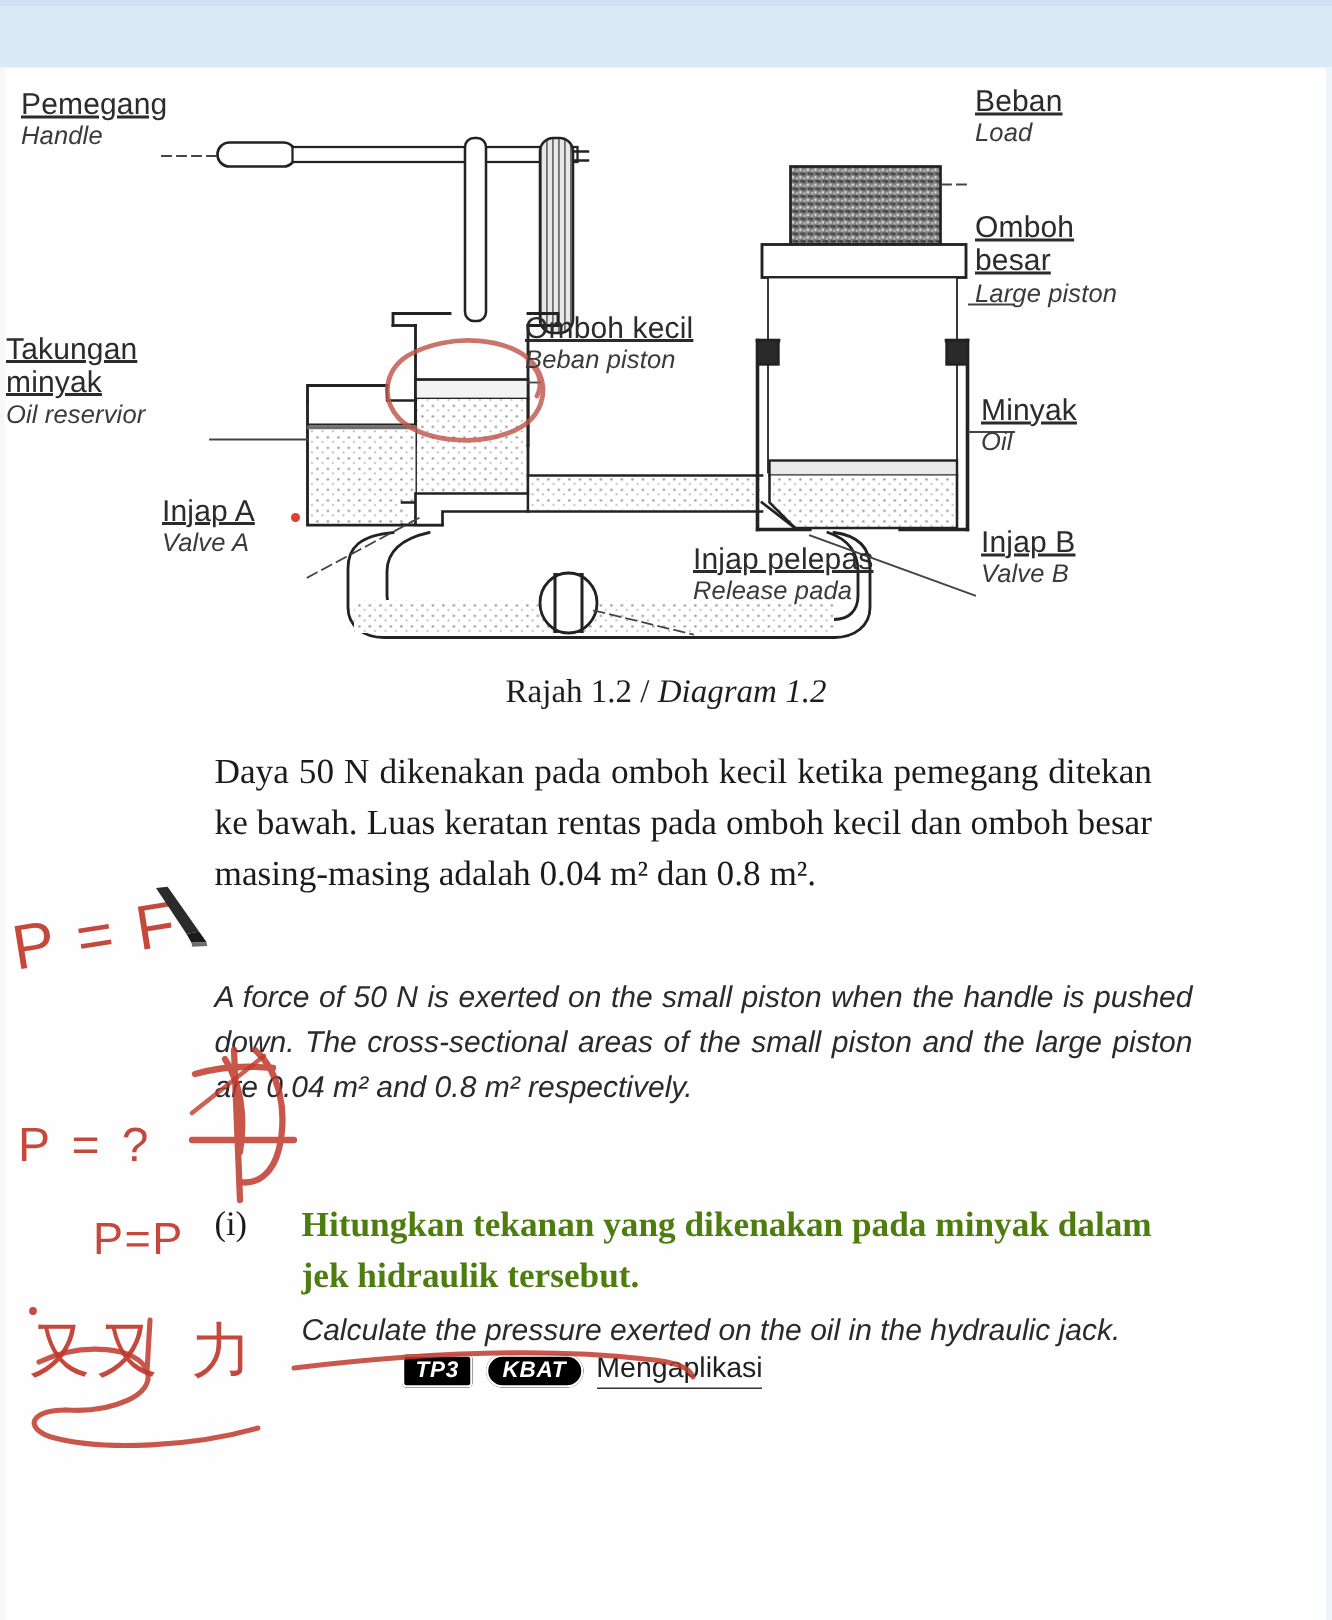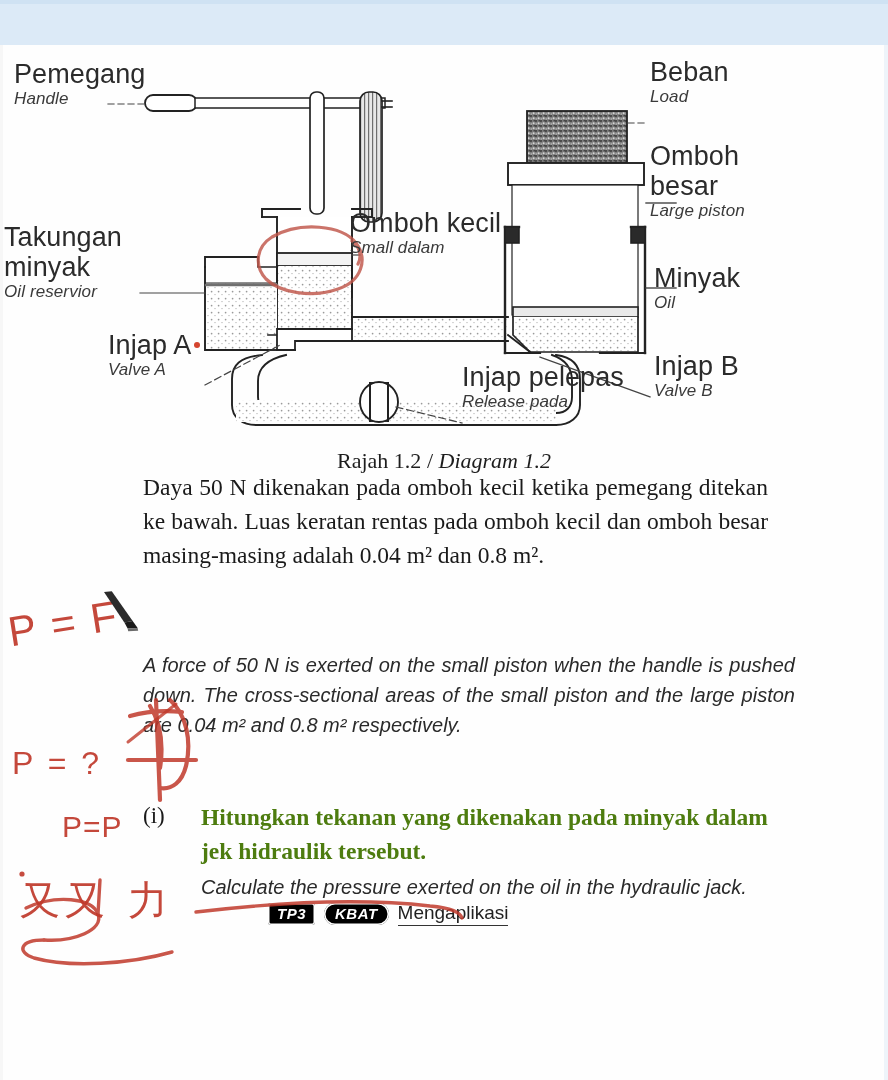--- a/index.html
+++ b/index.html
@@ -35,33 +35,33 @@
   #diagram-svg{position:absolute;left:0;top:0;}
 
   .dlabel{
     position:absolute;
     font-family:"Liberation Sans", sans-serif;
     color:#2b2b2b;
     line-height:1.12;
     white-space:nowrap;
     letter-spacing:0.1px;
   }
-  .dlabel .ms{font-size:27px;font-style:normal;display:block;}
+  .dlabel .ms{font-size:20px;font-style:normal;display:block;text-decoration:underline;}
   .dlabel .en{font-size:17px;font-style:italic;display:block;color:#3a3a3a;}
 
   
   .caption{
     position:absolute;left:0;top:448px;width:888px;text-align:center;
     font-family:"Liberation Serif", serif;font-size:22px;color:#1d1d1d;
   }
   .caption .ital{font-style:italic;}
 
   
   .para-ms{
-    position:absolute;left:143px;top:470px;width:625px;
+    position:absolute;left:143px;top:498px;width:625px;
     font-family:"Liberation Serif", serif;
     font-size:23.5px;line-height:34px;color:#1a1a1a;
     text-align:justify;
   }
   .para-en{
     position:absolute;left:143px;top:650px;width:652px;
     font-family:"Liberation Sans", sans-serif;
     font-style:italic;font-size:20px;line-height:30px;color:#2a2a2a;
     text-align:justify;
   }
@@ -262,21 +262,21 @@
     </div>
 
     <div class="dlabel" style="left:650px;top:96px;">
       <span class="ms">Omboh</span>
       <span class="ms">besar</span>
       <span class="en">Large piston</span>
     </div>
 
     <div class="dlabel" style="left:350px;top:163px;">
       <span class="ms">Omboh kecil</span>
-      <span class="en">Small dalam</span>
+      <span class="en">Beban piston</span>
     </div>
 
     <div class="dlabel" style="left:654px;top:218px;">
       <span class="ms">Minyak</span>
       <span class="en">Oil</span>
     </div>
 
     <div class="dlabel" style="left:108px;top:285px;">
       <span class="ms">Injap A</span>
       <span class="en">Valve A</span>

